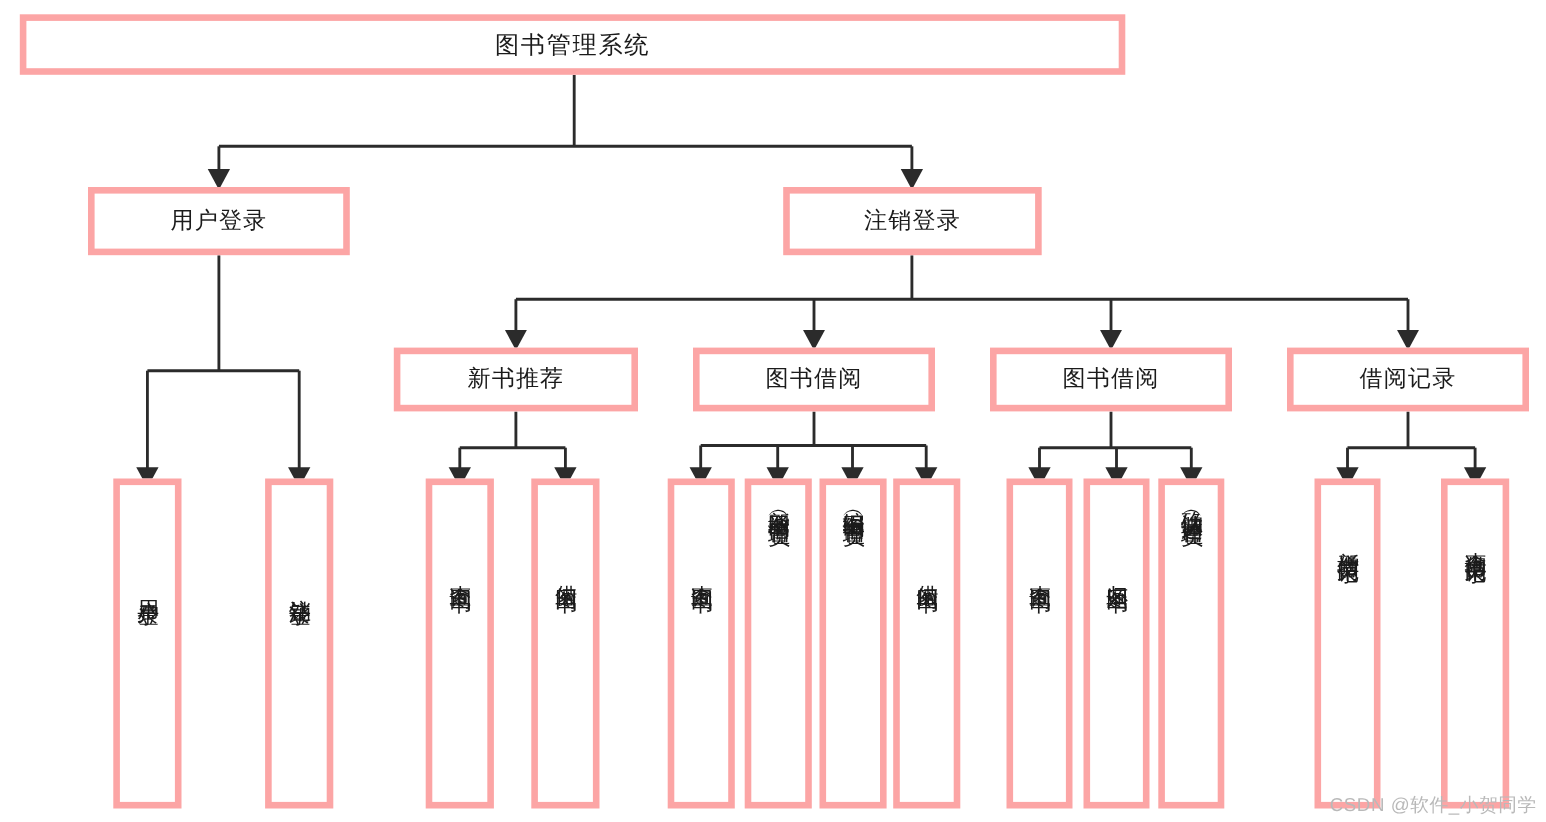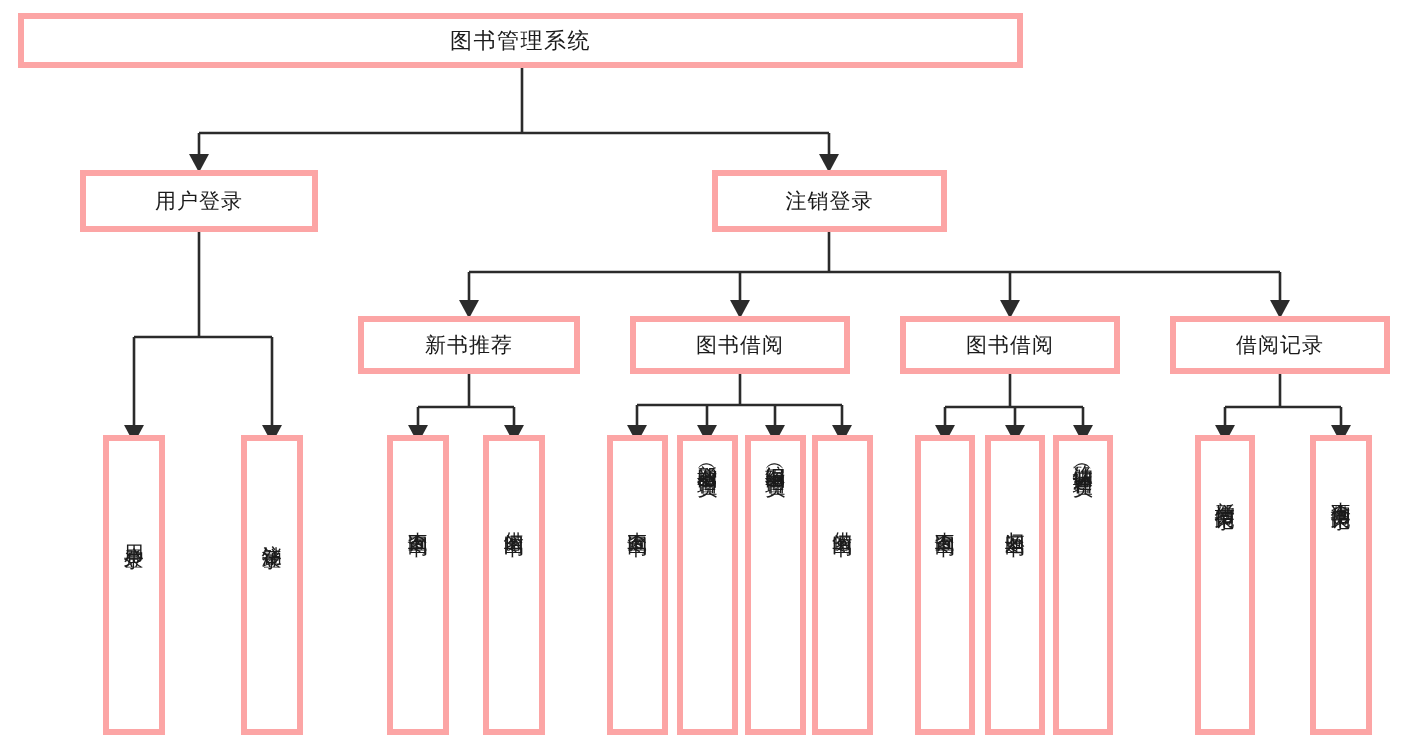--- a/index.html
+++ b/index.html
@@ -174,13 +174,14 @@
         <span class="vtext">确认归还（管理员）</span>
       </div>
       <div class="node node-leaf" style="left: 1195px; top: 435px; width: 60px; height: 300px; padding-top: 45px;">
         <span class="vtext">新增借阅记录</span>
       </div>
       <div class="node node-leaf" style="left: 1310px; top: 435px; width: 62px; height: 300px; padding-top: 45px;">
         <span class="vtext">查询借阅记录</span>
       </div>
     </div>
 
+  <div class="watermark">CSDN @软件_小贺同学</div>
 </div>
 
 </body></html>

